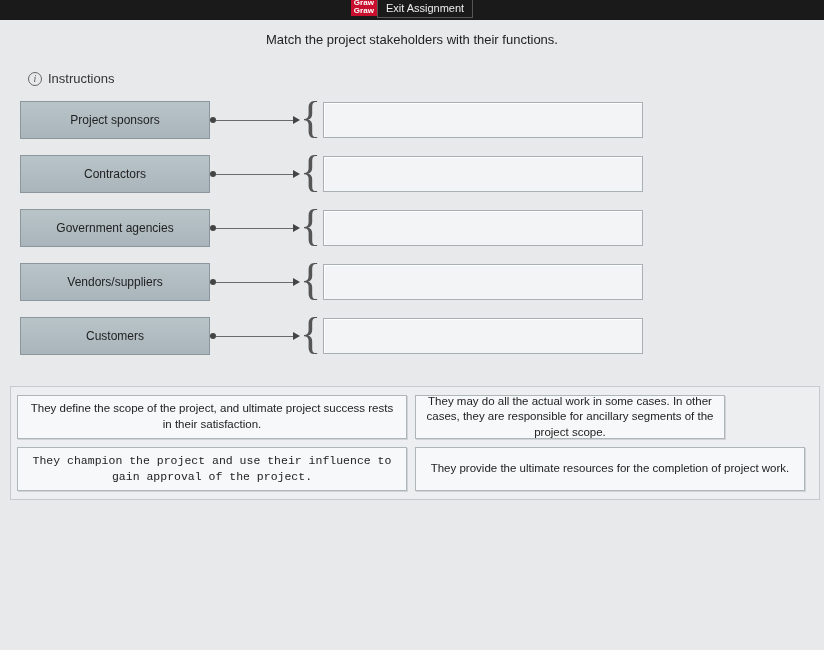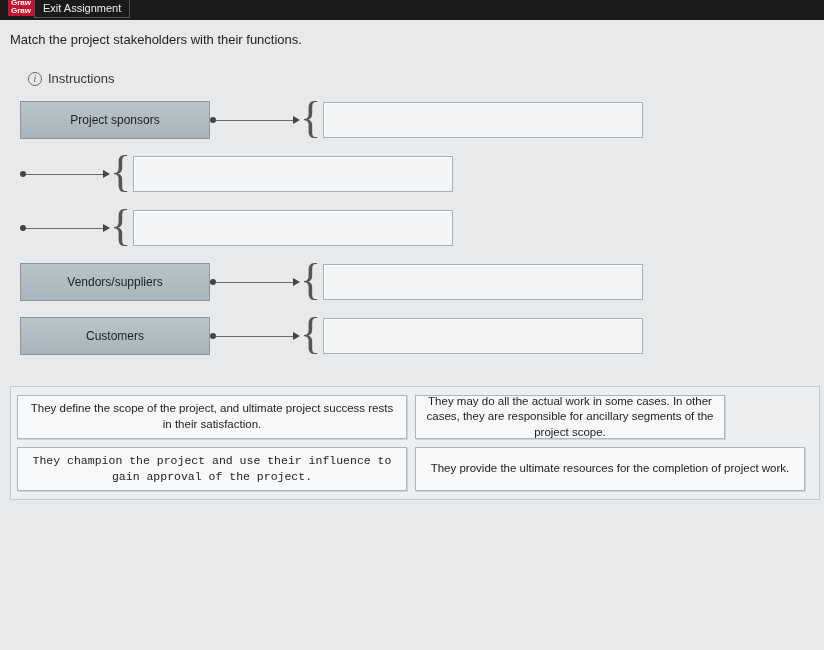--- a/index.html
+++ b/index.html
@@ -8,21 +8,21 @@
     background: #e8e9ea;
     width: 824px;
     height: 650px;
     overflow: hidden;
     position: relative;
   }
   .topbar {
     background: #1a1a1a;
     height: 20px;
     display: flex;
-    justify-content: flex-start;
+    justify-content: center;
     align-items: flex-start;
     padding: 0 8px 0 8px;
   }
   .brand {
     background: #c8102e;
     color: #fff;
     font-size: 8px;
     line-height: 8px;
     padding: 1px 3px;
     font-weight: bold;
@@ -36,20 +36,21 @@
     font-size: 11px;
     padding: 3px 8px;
     cursor: pointer;
     position: relative;
     top: -2px;
   }
   .prompt {
     font-size: 13px;
     color: #222;
     padding: 12px 10px 6px 10px;
+    text-align: center;
   }
   .instructions {
     font-size: 13px;
     color: #333;
     padding: 18px 0 14px 28px;
     display: flex;
     align-items: center;
     gap: 6px;
   }
   .info-icon {
@@ -177,30 +178,32 @@
     <div class="connector">
       <span class="dot"></span>
         <span class="line"></span>
         <span class="arrow"></span>
     </div>
     <span class="brace">{</span>
     <div class="target"></div>
   </div>
 
   <div class="row">
-    <div class="connector">
-      <span class="dot"></span>
-        <span class="line"></span>
-        <span class="arrow"></span>
-    </div>
-    <span class="brace">{</span>
-    <div class="target"></div>
-  </div>
-
-  <div class="row">
+    <div class="source">Contractors</div>
+    <div class="connector">
+      <span class="dot"></span>
+        <span class="line"></span>
+        <span class="arrow"></span>
+    </div>
+    <span class="brace">{</span>
+    <div class="target"></div>
+  </div>
+
+  <div class="row">
+    <div class="source">Government agencies</div>
     <div class="connector">
       <span class="dot"></span>
         <span class="line"></span>
         <span class="arrow"></span>
     </div>
     <span class="brace">{</span>
     <div class="target"></div>
   </div>
 
   <div class="row">

